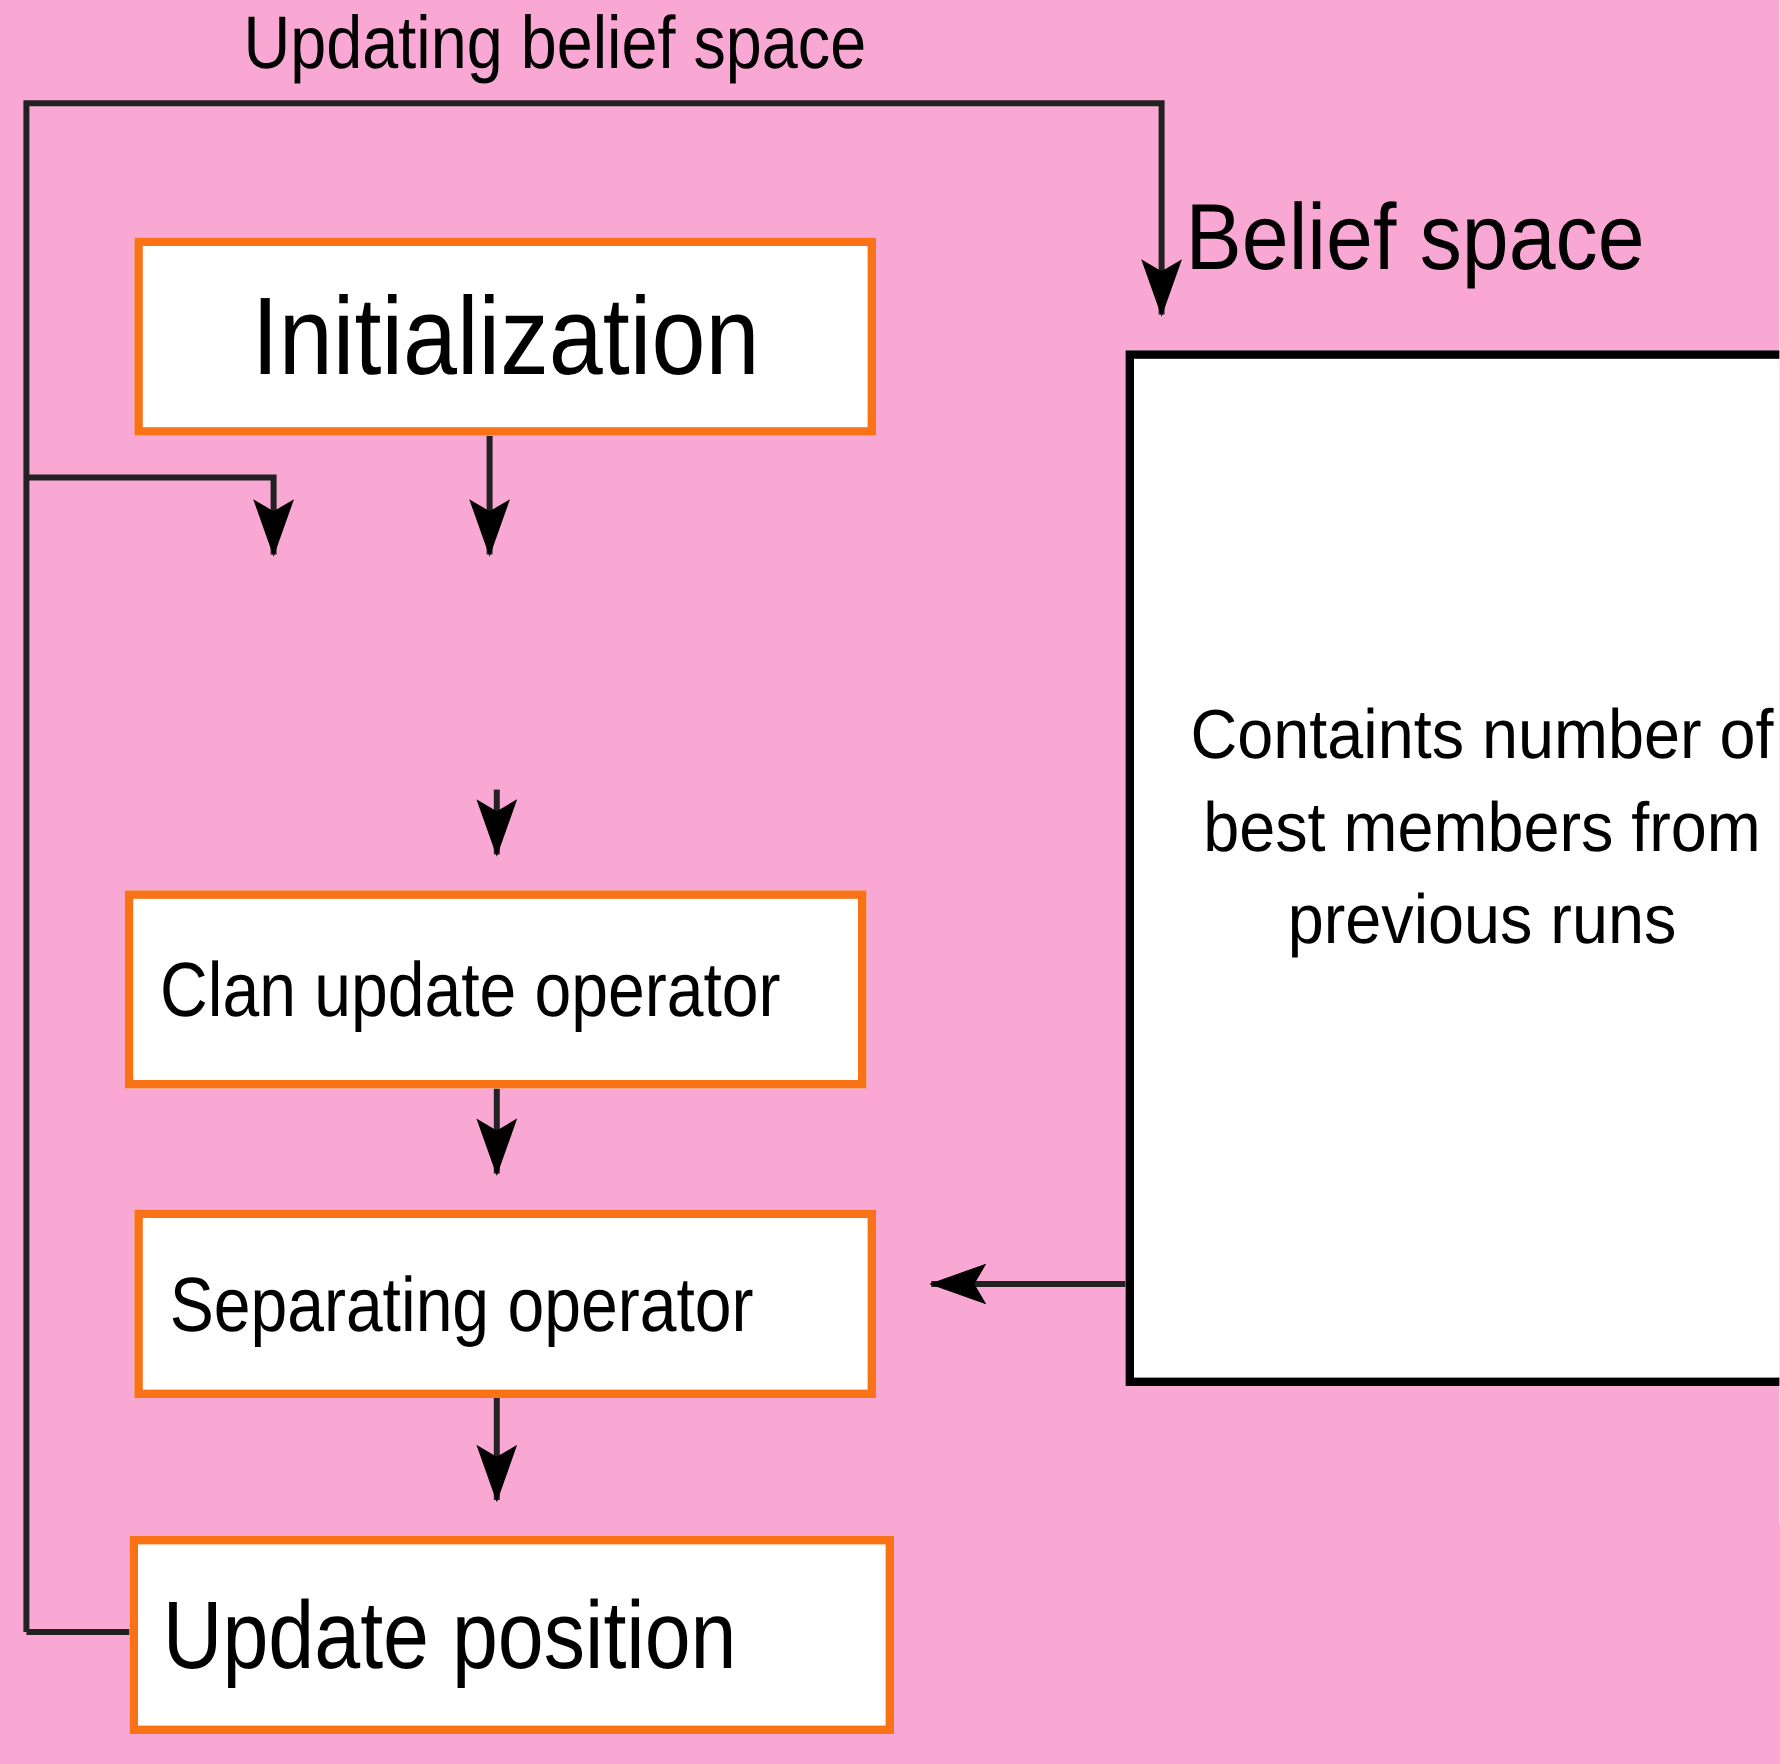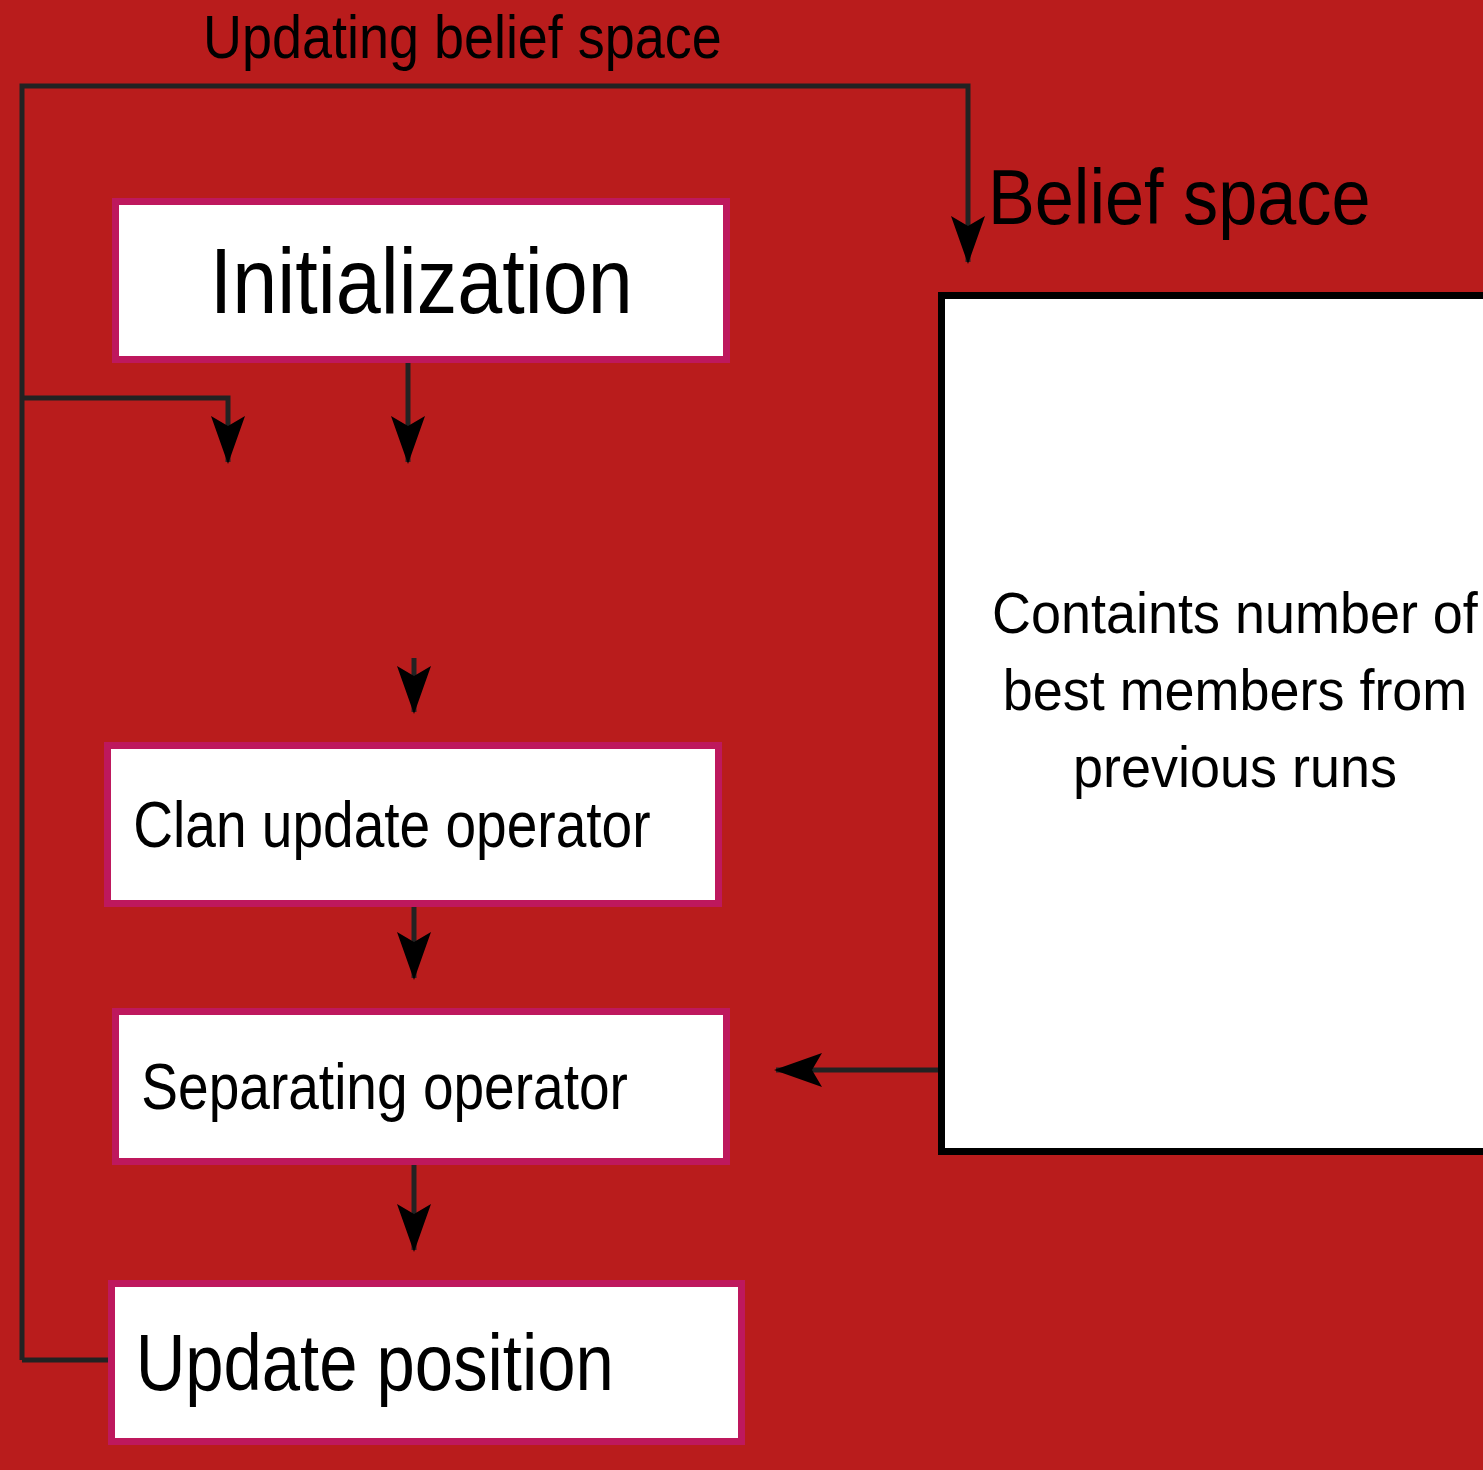--- a/index.html
+++ b/index.html
@@ -1,30 +1,30 @@
 <!DOCTYPE html>
 <html><head>
 <meta charset="utf-8">
 <style>
   html,body{margin:0;padding:0;background:#ffffff;}
   #stage{
     position:relative;
     width:1483px;
     height:1470px;
-    background:#b91c1c;
+    background:#f9a8d4;
     overflow:hidden;
     font-family:"Liberation Sans", sans-serif;
     color:#000000;
   }
   svg.lines{position:absolute;left:0;top:0;width:1483px;height:1470px;}
   .node{
     position:absolute;
     box-sizing:border-box;
     background:#ffffff;
-    border:7px solid #be185d;
+    border:7px solid #f97316;
     display:flex;
     align-items:center;
   }
   .node .label{
     white-space:nowrap;
     line-height:1;
     font-weight:400;
     transform:scaleX(0.86);
     transform-origin:left center;
   }

